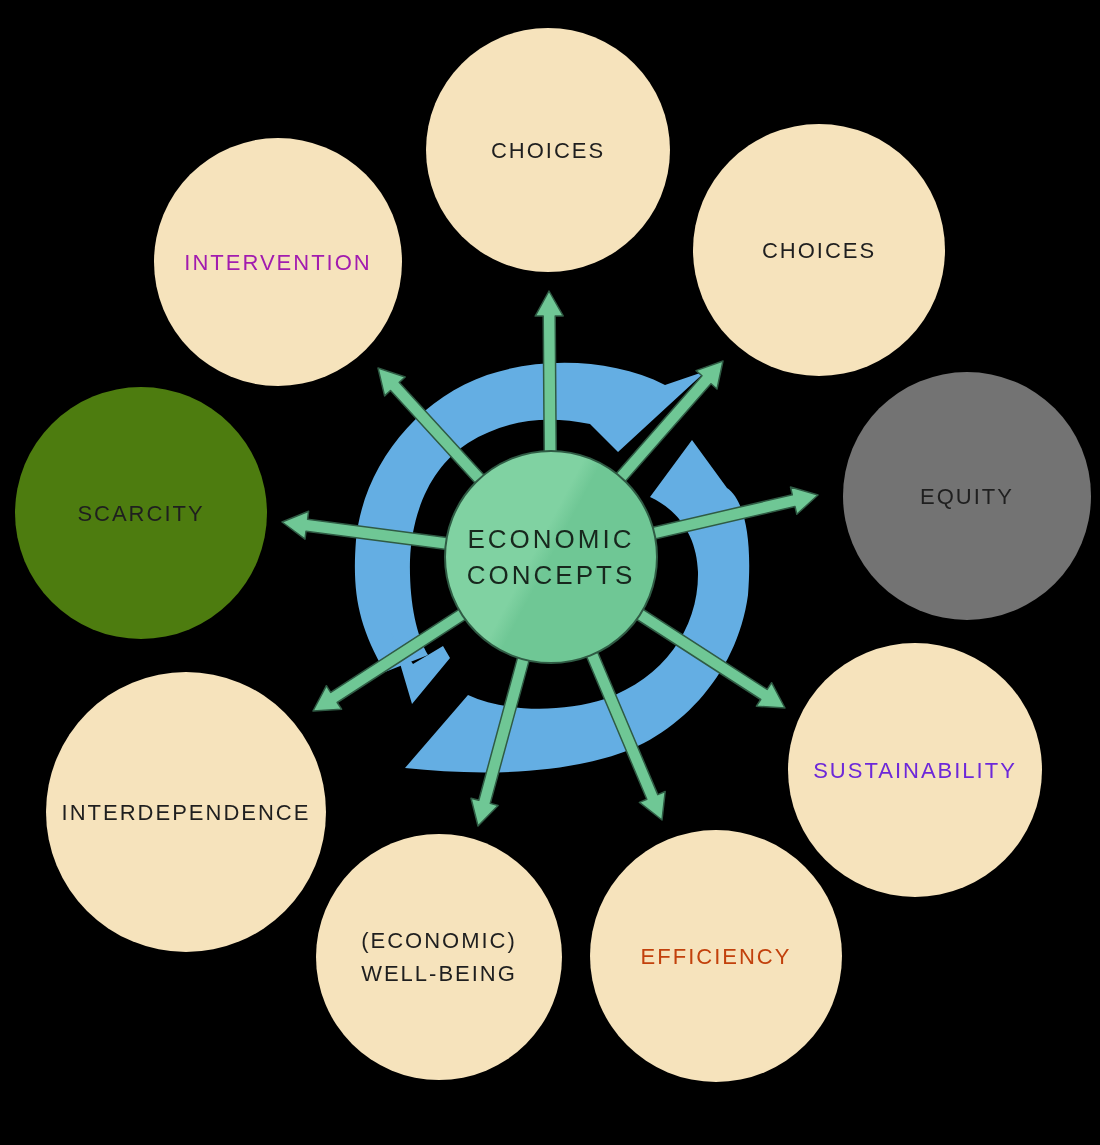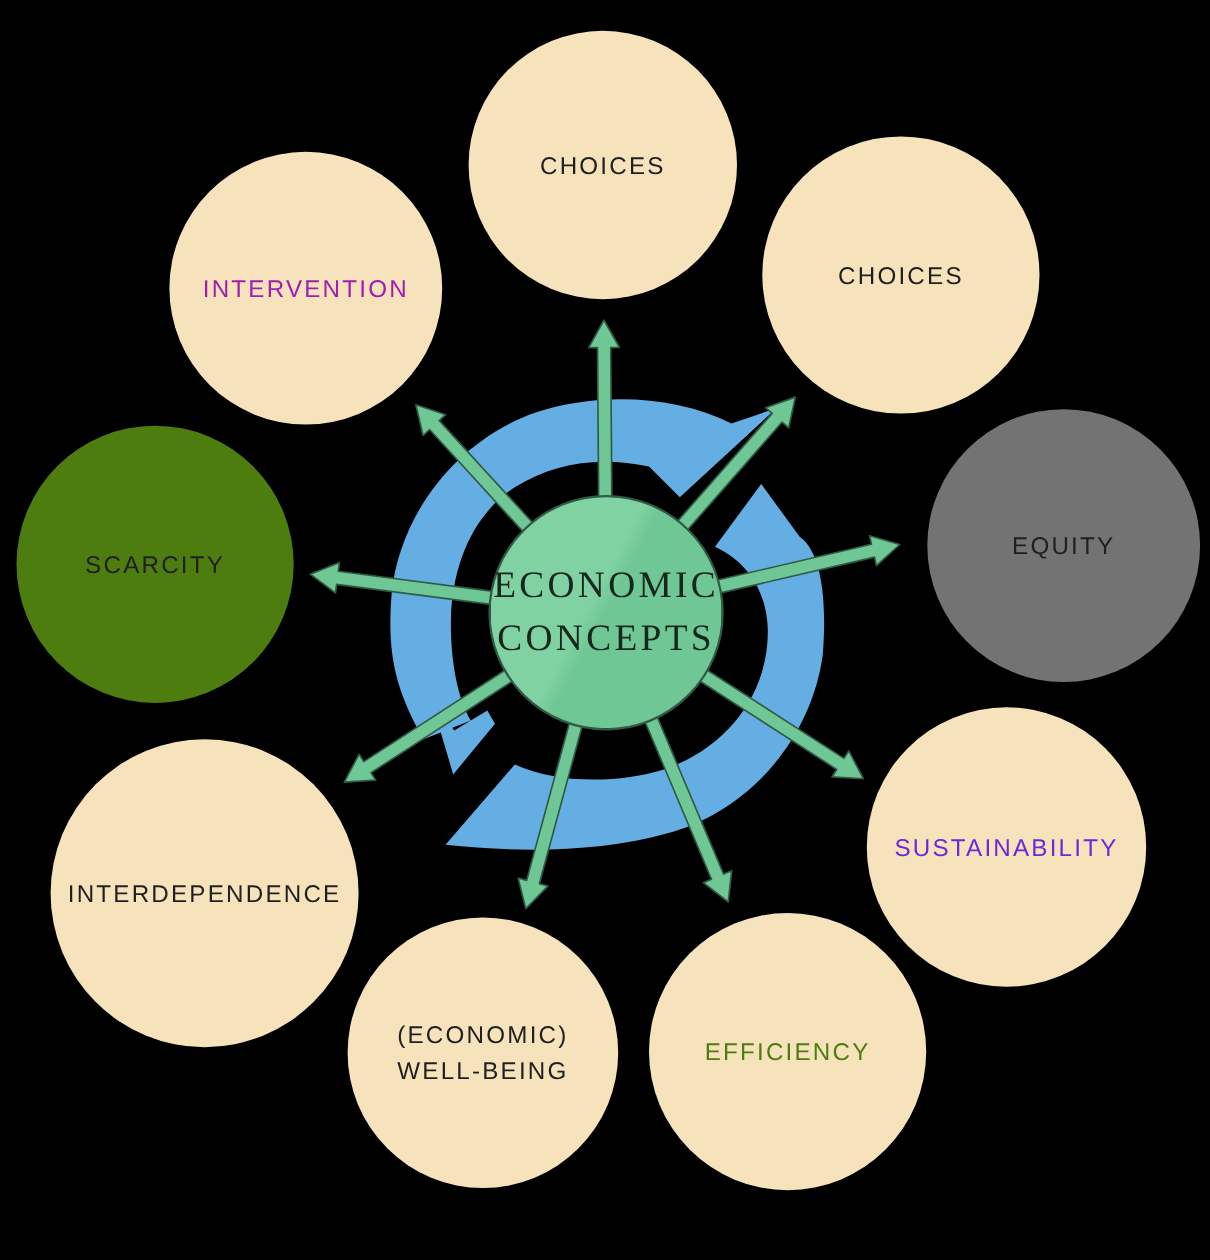--- a/index.html
+++ b/index.html
@@ -12,22 +12,22 @@
     display:flex;align-items:center;justify-content:center;text-align:center;
     font-size:22px;letter-spacing:2px;line-height:1.5;
     white-space:pre-line;font-weight:400;
   }
   .center-node{
     position:absolute;border-radius:50%;
     display:flex;align-items:center;justify-content:center;text-align:center;
     box-sizing:border-box;
   }
   .center-label{
-    font-size:34px;letter-spacing:3px;line-height:1.4;font-weight:500;
-    white-space:pre-line;text-align:center;font-family:Liberation Serif, serif;
+    font-size:26px;letter-spacing:3px;line-height:1.4;font-weight:500;
+    white-space:pre-line;text-align:center;
   }
 </style>
 </head>
 <body style="background: rgb(0, 0, 0);">
 
 <div class="stage">
 
   <svg viewBox="0 0 1100 1145">
 
     <path class="cycle" d="M 385 672
@@ -66,21 +66,21 @@
         <path d="M 551.8 551.1 L 307.6 519.3 L 308.6 511.3 L 282.0 522.0 L 305.0 539.1 L 306.0 531.2 L 550.2 562.9 Z" fill="#6FC795" stroke="#2F5B44" stroke-width="1.5" stroke-linejoin="round"></path>
         <path d="M 555.4 552.9 L 399.3 382.4 L 405.2 377.0 L 378.0 368.0 L 384.6 395.9 L 390.5 390.5 L 546.6 561.1 Z" fill="#6FC795" stroke="#2F5B44" stroke-width="1.5" stroke-linejoin="round"></path>
       </g>
   </svg>
 
   <div class="nodes">
       <div class="node" style="left: 426px; top: 28px; height: 244px; width: 244px; background: rgb(246, 227, 188);"><span style="color: rgb(31, 31, 31);">CHOICES</span></div>
       <div class="node" style="left: 693px; top: 124px; height: 252px; width: 252px; background: rgb(246, 227, 188);"><span style="color: rgb(31, 31, 31);">CHOICES</span></div>
       <div class="node" style="left: 843px; top: 372px; height: 248px; width: 248px; background: #737373;"><span style="color: rgb(31, 31, 31);">EQUITY</span></div>
       <div class="node" style="left: 788px; top: 643px; height: 254px; width: 254px; background: rgb(246, 227, 188);"><span style="color: #6d28d9;">SUSTAINABILITY</span></div>
-      <div class="node" style="left: 590px; top: 830px; height: 252px; width: 252px; background: rgb(246, 227, 188);"><span style="color: #4d7c0f;">EFFICIENCY</span></div>
+      <div class="node" style="left: 590px; top: 830px; height: 252px; width: 252px; background: rgb(246, 227, 188);"><span style="color: #c2410c;">EFFICIENCY</span></div>
       <div class="node" style="left: 316px; top: 834px; height: 246px; width: 246px; background: rgb(246, 227, 188);"><span style="color: rgb(31, 31, 31);">(ECONOMIC)
 WELL-BEING</span></div>
       <div class="node" style="left: 46px; top: 672px; height: 280px; width: 280px; background: rgb(246, 227, 188); text-align: center;"><span style="color: rgb(31, 31, 31);">INTERDEPENDENCE</span></div>
       <div class="node" style="left: 15px; top: 387px; height: 252px; width: 252px; background: #4d7c0f;"><span style="color: rgb(31, 31, 31);">SCARCITY</span></div>
       <div class="node" style="left: 154px; top: 138px; height: 248px; width: 248px; background: rgb(246, 227, 188);"><span style="color: #a21caf;">INTERVENTION</span></div>
     </div>
 
   <div class="center-node" style="left: 444px; top: 450px; height: 214px; width: 214px; background: linear-gradient(118deg, rgb(128, 210, 162) 0%, rgb(128, 210, 162) 44%, rgb(111, 199, 149) 50%, rgb(111, 199, 149) 100%); border: 2px solid rgb(47, 91, 68);">
     <span class="center-label" style="color: rgb(23, 39, 29);">ECONOMIC
 CONCEPTS</span>

